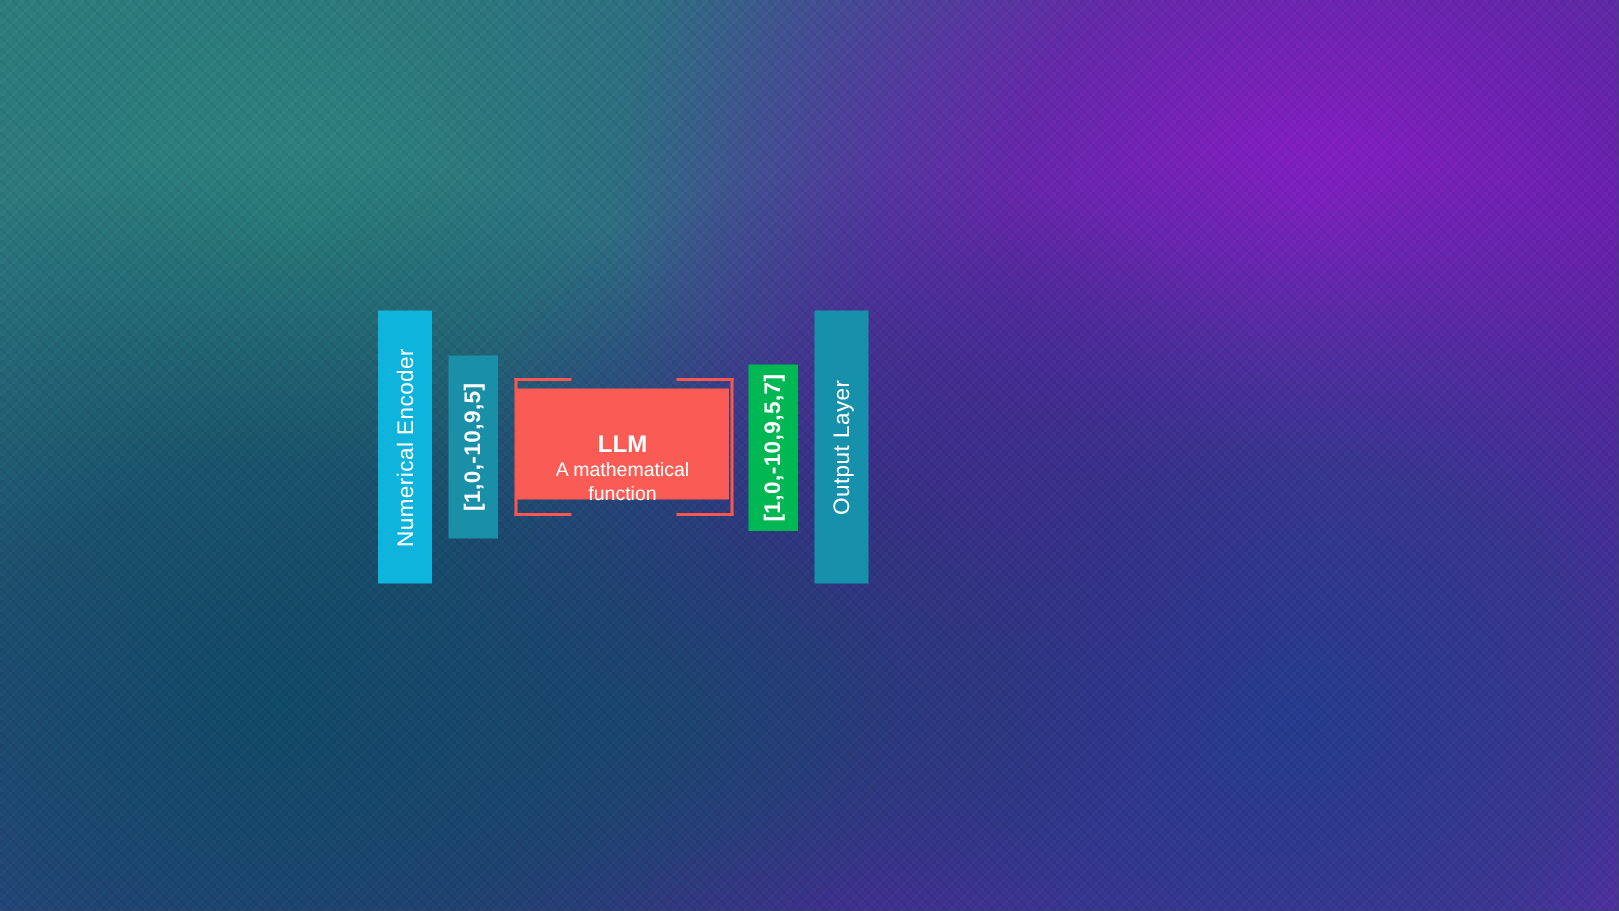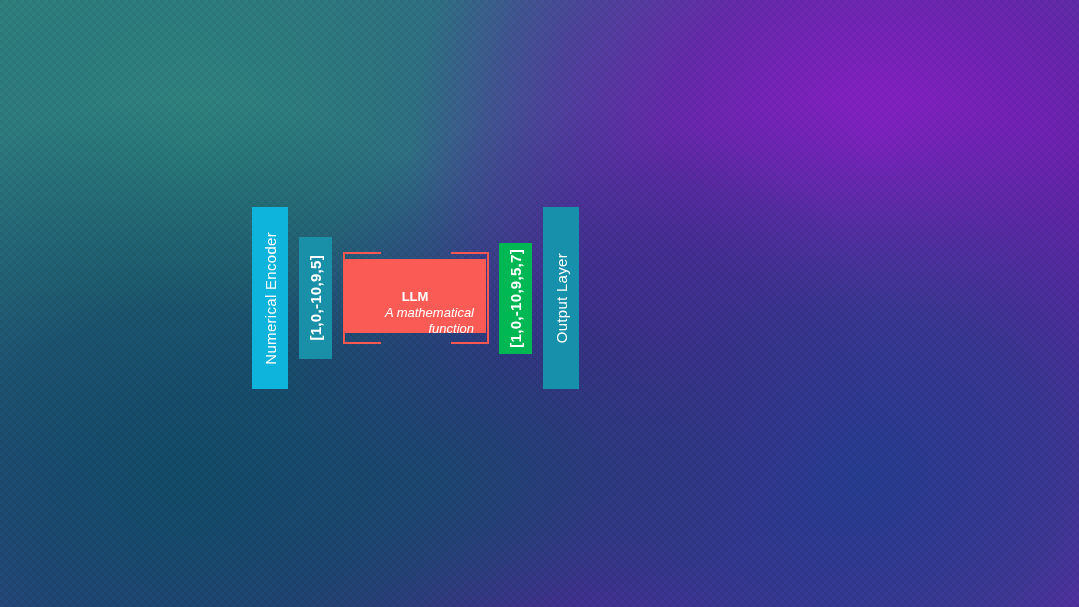--- a/index.html
+++ b/index.html
@@ -142,32 +142,31 @@
     background: #fa5b55;
     display: flex;
     flex-direction: column;
     align-items: center;
     justify-content: center;
     box-sizing: border-box;
     padding: 4px 6px;
   }
   #llm-title {
     color: #ffffff;
-    font-size: 13px;
+    font-size: 16px;
     font-weight: 700;
     line-height: 17px;
     text-align: center;
     margin-top: 32px;
   }
   #llm-subtitle {
     color: #ffffff;
     font-size: 13px;
-    font-style: italic;
     line-height: 16px;
-    text-align: right;
+    text-align: center;
     max-width: 118px;
   }
 </style>
 </head>
 <body>
 
 <div id="stage">
 
   <div class="bg-base"></div>
   <div class="bg-blob blob-tl"></div>

